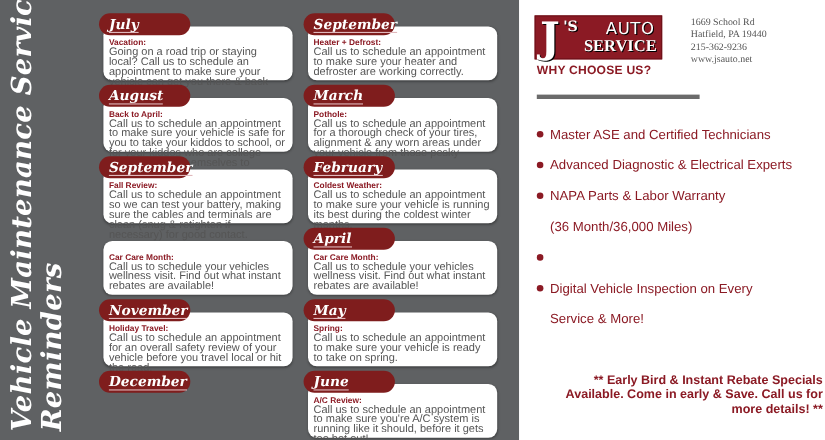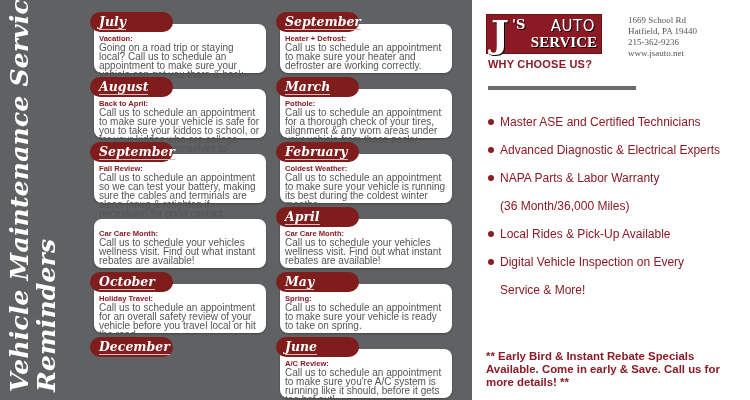--- a/index.html
+++ b/index.html
@@ -74,22 +74,22 @@
   }
   .why-bar { position: absolute; left: 16px; top: 86px; width: 148px; height: 4px; background: #6b6b6b; }
 
   .features { position: absolute; left: 14px; top: 112px; width: 264px; }
   .feature { position: relative; height: 28px; color: #8b1a24; font-size: 12px; line-height: 20px; padding-left: 14px; white-space: nowrap; }
   .feature .bullet {
     position: absolute; left: 2px; top: 7px; width: 6px; height: 6px; border-radius: 50%; background: #8b1a24;
   }
 
   .promo {
-    position: absolute; left: 14px; top: 350px; width: 262px; color: #8b1a24;
-    font-weight: bold; font-size: 11.4px; line-height: 13px;
+    position: absolute; left: 14px; top: 340px; width: 262px; color: #8b1a24;
+    font-weight: bold; font-size: 11.4px; line-height: 13px; text-align: right;
   }
 </style>
 </head>
 <body>
 
 <div class="left-panel">
   <div class="vertical-title">
     <div>Vehicle Maintenance Service</div>
     <div>Reminders</div>
   </div>
@@ -116,21 +116,21 @@
         <div class="card-body">Call us to schedule an appointment so we can test your battery, making sure the cables and terminals are clean (snug &amp; retighten if necessary) for good contact.</div>
       </div>
     </div>
     <div class="month">
       <div class="card">
         <div class="card-title">Car Care Month:</div>
         <div class="card-body">Call us to schedule your vehicles wellness visit. Find out what instant rebates are available!</div>
       </div>
     </div>
     <div class="month">
-      <div class="month-tab"><span>October</span></div>
+      <div class="month-tab"><span>November</span></div>
       <div class="card">
         <div class="card-title">Holiday Travel:</div>
         <div class="card-body">Call us to schedule an appointment for an overall safety review of your vehicle before you travel local or hit the road.</div>
       </div>
     </div>
     <div class="month">
       <div class="month-tab"><span>December</span></div>
     </div>
   </div>
 
@@ -194,19 +194,19 @@
     <div>www.jsauto.net</div>
   </div>
   <div class="why">WHY CHOOSE US?</div>
   <div class="why-bar"></div>
 
   <div class="features">
     <div class="feature"><span class="bullet"></span><span>Master ASE and Certified Technicians</span></div>
     <div class="feature"><span class="bullet"></span><span>Advanced Diagnostic &amp; Electrical Experts</span></div>
     <div class="feature"><span class="bullet"></span><span>NAPA Parts &amp; Labor Warranty</span></div>
     <div class="feature"><span>(36 Month/36,000 Miles)</span></div>
-    <div class="feature"><span class="bullet"></span><span>Local Rides &amp; Pick-Up Available</span></div>
+    <div class="feature"><span class="bullet"></span></div>
     <div class="feature"><span class="bullet"></span><span>Digital Vehicle Inspection on Every</span></div>
     <div class="feature"><span>Service &amp; More!</span></div>
   </div>
 
   <div class="promo">** Early Bird &amp; Instant Rebate Specials Available. Come in early &amp; Save. Call us for more details! **</div>
 </div>
 
 </body></html>

